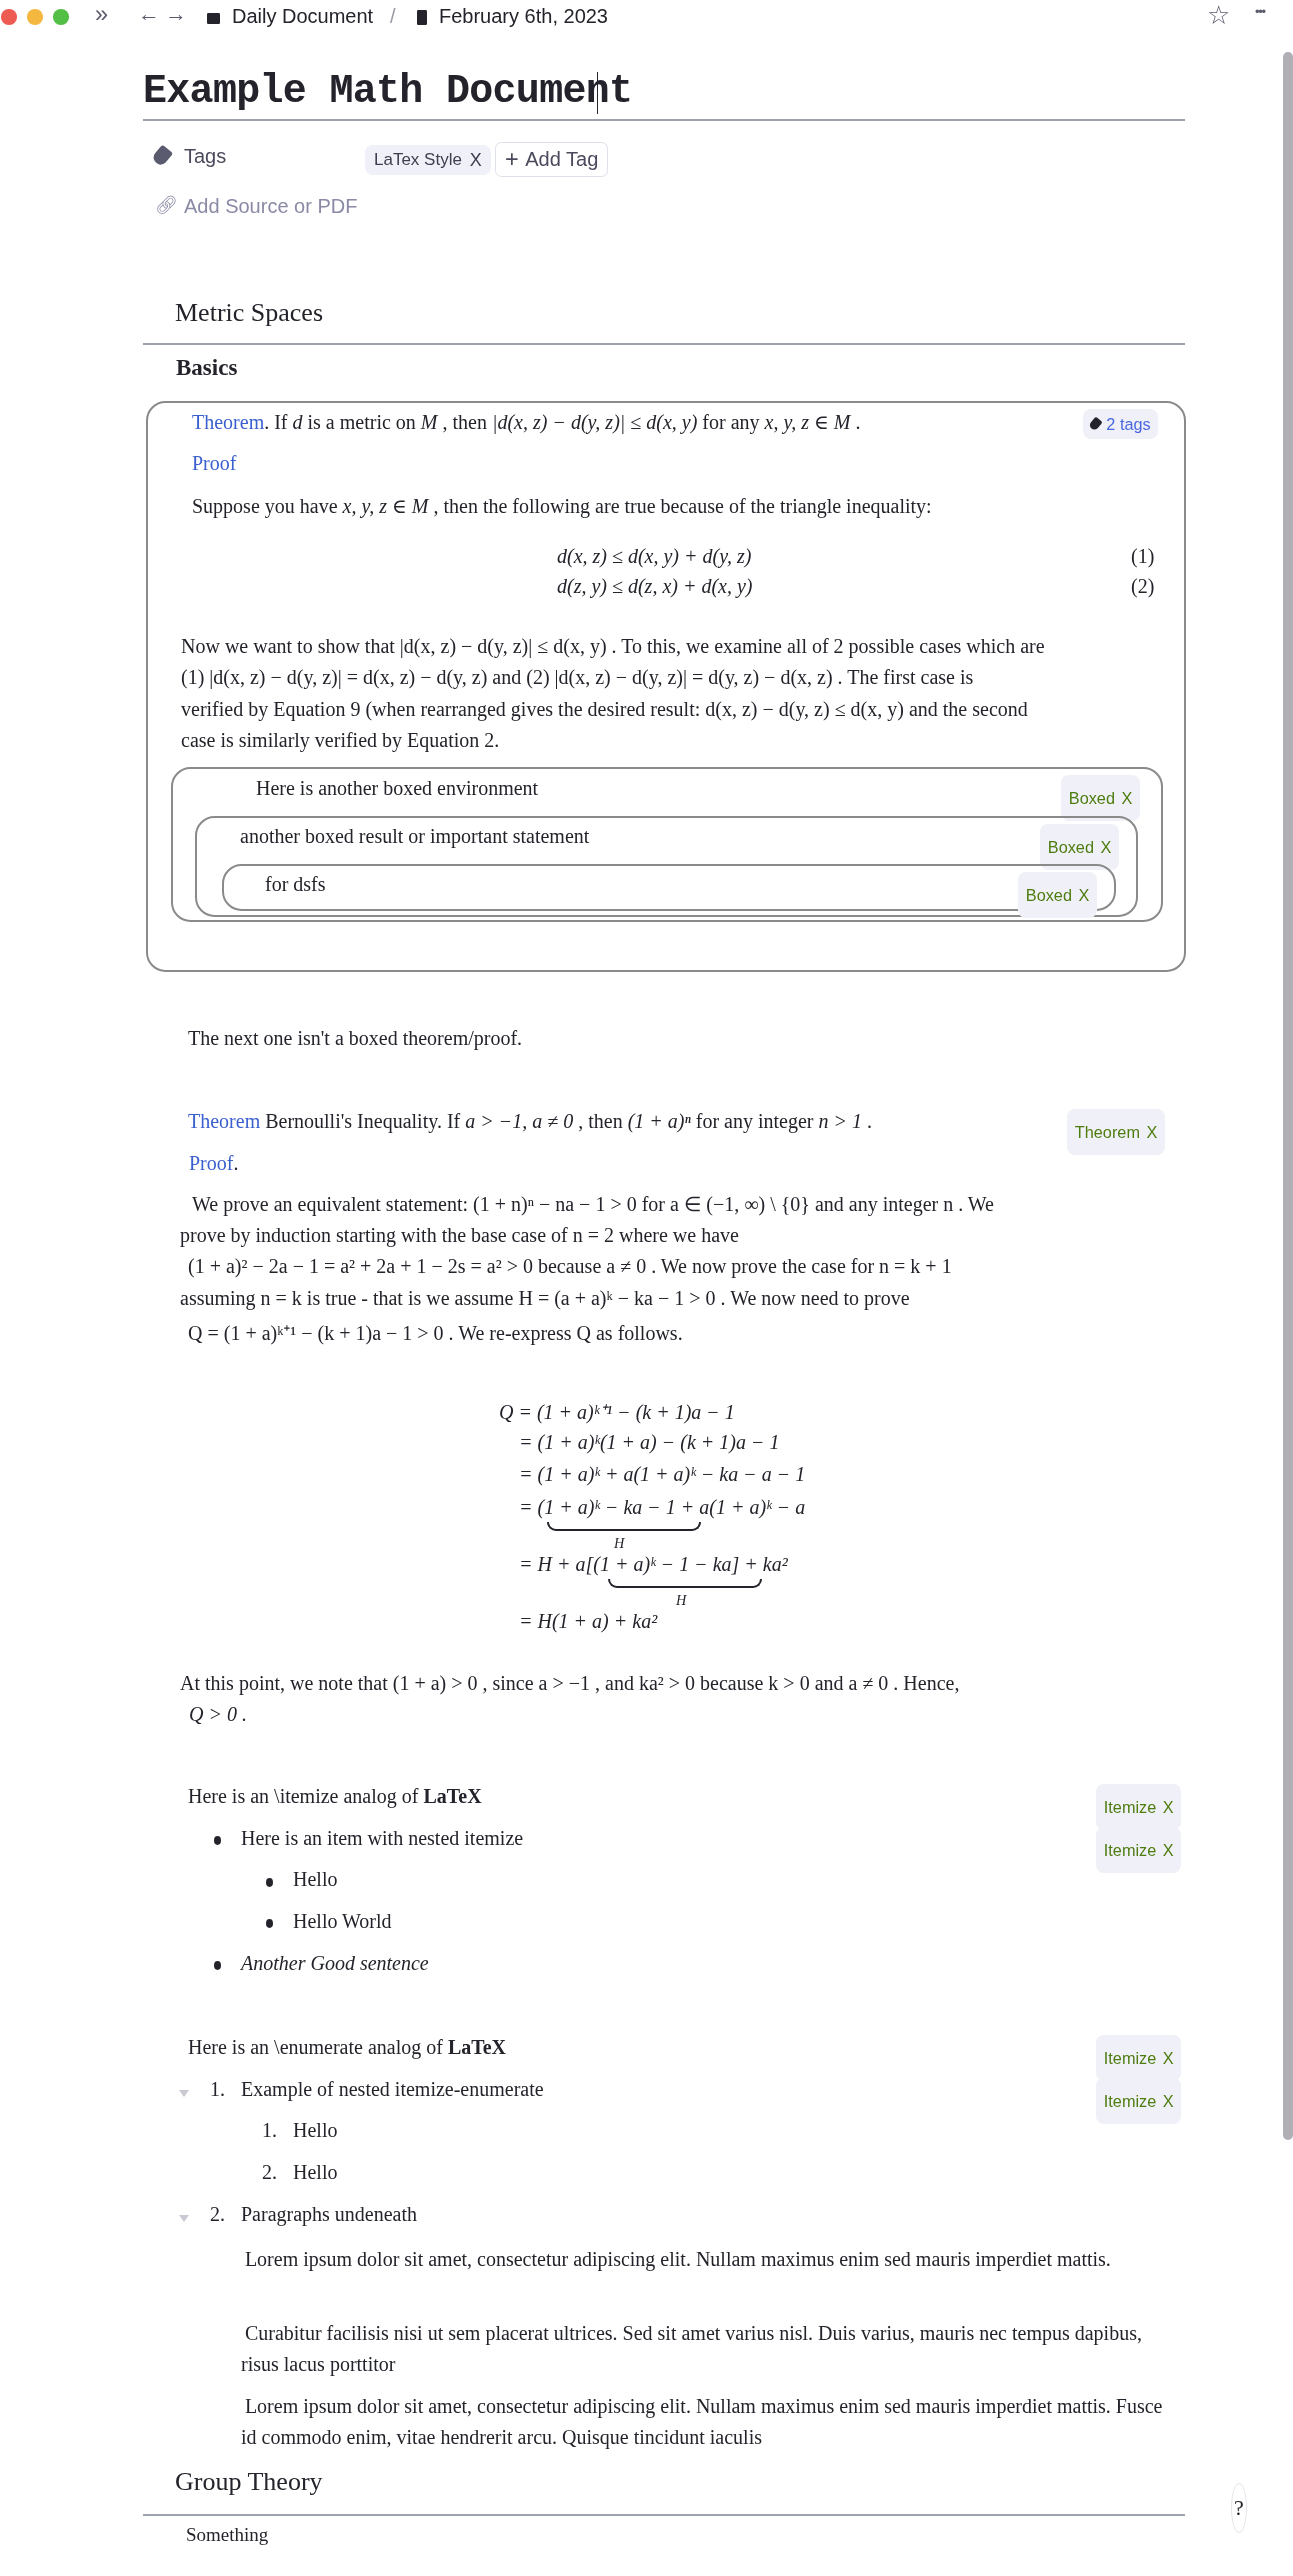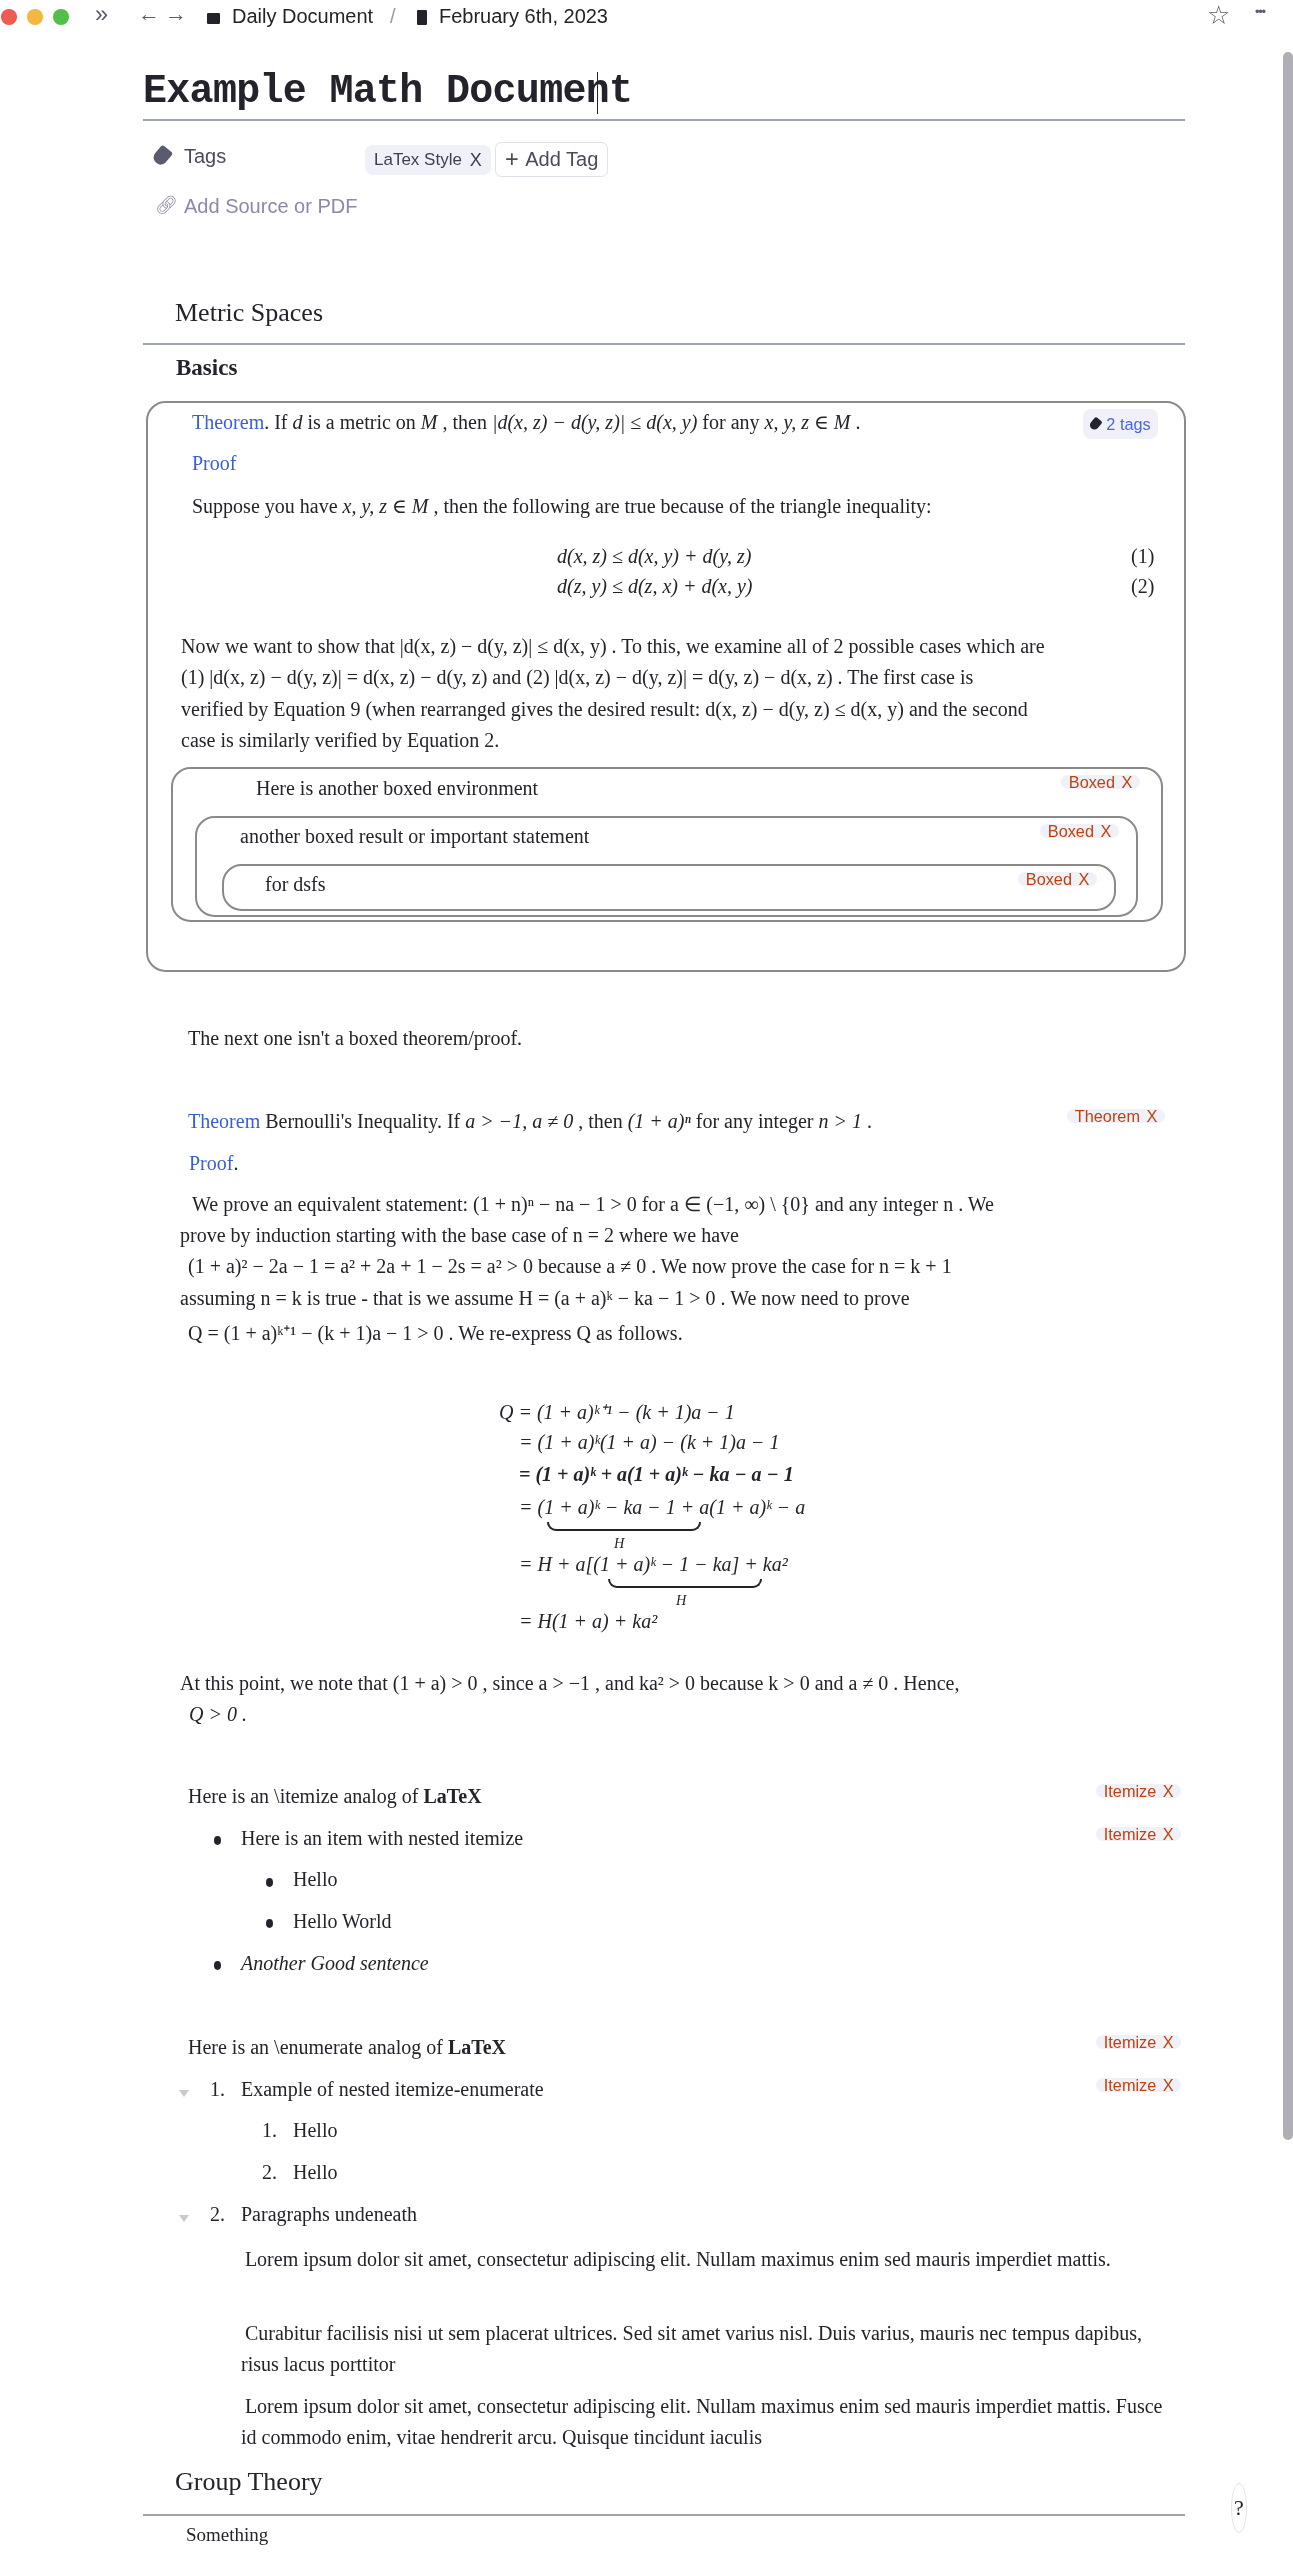--- a/index.html
+++ b/index.html
@@ -26,21 +26,21 @@
   .addsource { position: absolute; left: 184px; top: 195px; font-size: 20px; color: #8a8aa6; }
 
   .h2 { position: absolute; left: 175px; font-size: 26px; font-family: "Liberation Serif", serif; }
   .h3 { position: absolute; left: 176px; font-size: 23px; font-weight: bold; font-family: "Liberation Serif", serif; }
 
   .box { position: absolute; border: 2px solid #8a8a8a; border-radius: 19.5px; }
   .txt { position: absolute; font-size: 20px; font-family: "Liberation Serif", serif; white-space: nowrap; }
   .blue { color: #3a5fcf; }
   .eqnum { position: absolute; font-size: 20px; font-family: "Liberation Serif", serif; }
 
-  .badge { position: absolute; height: 14px; background: #f0f1f8; border-radius: 7.8px; font-size: 16.3px; color: #c2410c; display: flex; align-items: center; padding: 0 7.8px; gap: 6.5px; font-family: "Liberation Sans", sans-serif; }
+  .badge { position: absolute; height: 46px; background: #f0f1f8; border-radius: 7.8px; font-size: 16.3px; color: #4d7c0f; display: flex; align-items: center; padding: 0 7.8px; gap: 6.5px; font-family: "Liberation Sans", sans-serif; }
 
   .bullet { position: absolute; width: 7.2px; height: 9px; border-radius: 50%; background: #24232b; }
   .collapse-tri { position: absolute; width: 0; height: 0; border-left: 5.2px solid transparent; border-right: 5.2px solid transparent; border-top: 7.2px solid #c9c9d3; }
 
   .scrollbar { position: absolute; left: 1283px; top: 52px; width: 10.4px; height: 2088px; background: #b0afb6; border-radius: 5.2px; }
   .help { position: absolute; left: 1231px; top: 2483px; width: 15.6px; height: 50px; border-radius: 50%; border: 0.7px solid #e4e4ea; font-size: 22px; display: flex; align-items: center; justify-content: center; font-family: "Liberation Serif", serif; }
   .brace { position: absolute; border: 2px solid #24232b; border-top: none; border-radius: 0 0 9px 9px; height: 9px; }
 </style>
 </head>
 <body>
@@ -139,21 +139,21 @@
 <div class="txt" style="left:189px;top:1152px;"><span class="blue">Proof</span><span>.</span></div>
 
 <div class="txt" style="left:192px;top:1192px;text-align:right;">We prove an equivalent statement:  (1 + n)ⁿ − na − 1 &gt; 0  for  a ∈ (−1, ∞) \ {0}  and any integer  n . We</div>
 <div class="txt" style="left:180px;top:1224px;">prove by induction starting with the base case of  n = 2  where we have</div>
 <div class="txt" style="left:188px;top:1255px;">(1 + a)² − 2a − 1 = a² + 2a + 1 − 2s = a² &gt; 0 because  a ≠ 0 . We now prove the case for  n = k + 1</div>
 <div class="txt" style="left:180px;top:1287px;">assuming  n = k is true - that is we assume  H = (a + a)ᵏ − ka − 1 &gt; 0 . We now need to prove</div>
 <div class="txt" style="left:188px;top:1319px;">Q = (1 + a)ᵏ⁺¹ − (k + 1)a − 1 &gt; 0 . We re-express  Q as follows.</div>
 
 <div class="txt math" style="left:499px;top:1398px;">Q = (1 + a)ᵏ⁺¹ − (k + 1)a − 1</div>
 <div class="txt math" style="left:519px;top:1431px;">= (1 + a)ᵏ(1 + a) − (k + 1)a − 1</div>
-<div class="txt math" style="left:519px;top:1463px;font-weight:bold;">= (1 + a)ᵏ + a(1 + a)ᵏ − ka − a − 1</div>
+<div class="txt math" style="left:519px;top:1463px;">= (1 + a)ᵏ + a(1 + a)ᵏ − ka − a − 1</div>
 <div class="txt math" style="left:519px;top:1496px;">= (1 + a)ᵏ − ka − 1 + a(1 + a)ᵏ − a</div>
 <div class="brace" style="left:547px;top:1522px;width:154px;"></div>
 <div class="txt math" style="left:614px;top:1535px;font-size:14.3px;">H</div>
 <div class="txt math" style="left:519px;top:1553px;">= H + a[(1 + a)ᵏ − 1 − ka] + ka²</div>
 <div class="brace" style="left:608px;top:1579px;width:154px;"></div>
 <div class="txt math" style="left:676px;top:1592px;font-size:14.3px;">H</div>
 <div class="txt math" style="left:519px;top:1610px;">= H(1 + a) + ka²</div>
 
 <div class="txt" style="left:180px;top:1672px;">At this point, we note that  (1 + a) &gt; 0 , since  a &gt; −1 , and  ka² &gt; 0  because  k &gt; 0  and  a ≠ 0 . Hence,</div>
 <div class="txt math" style="left:189px;top:1703px;">Q &gt; 0 .</div>

